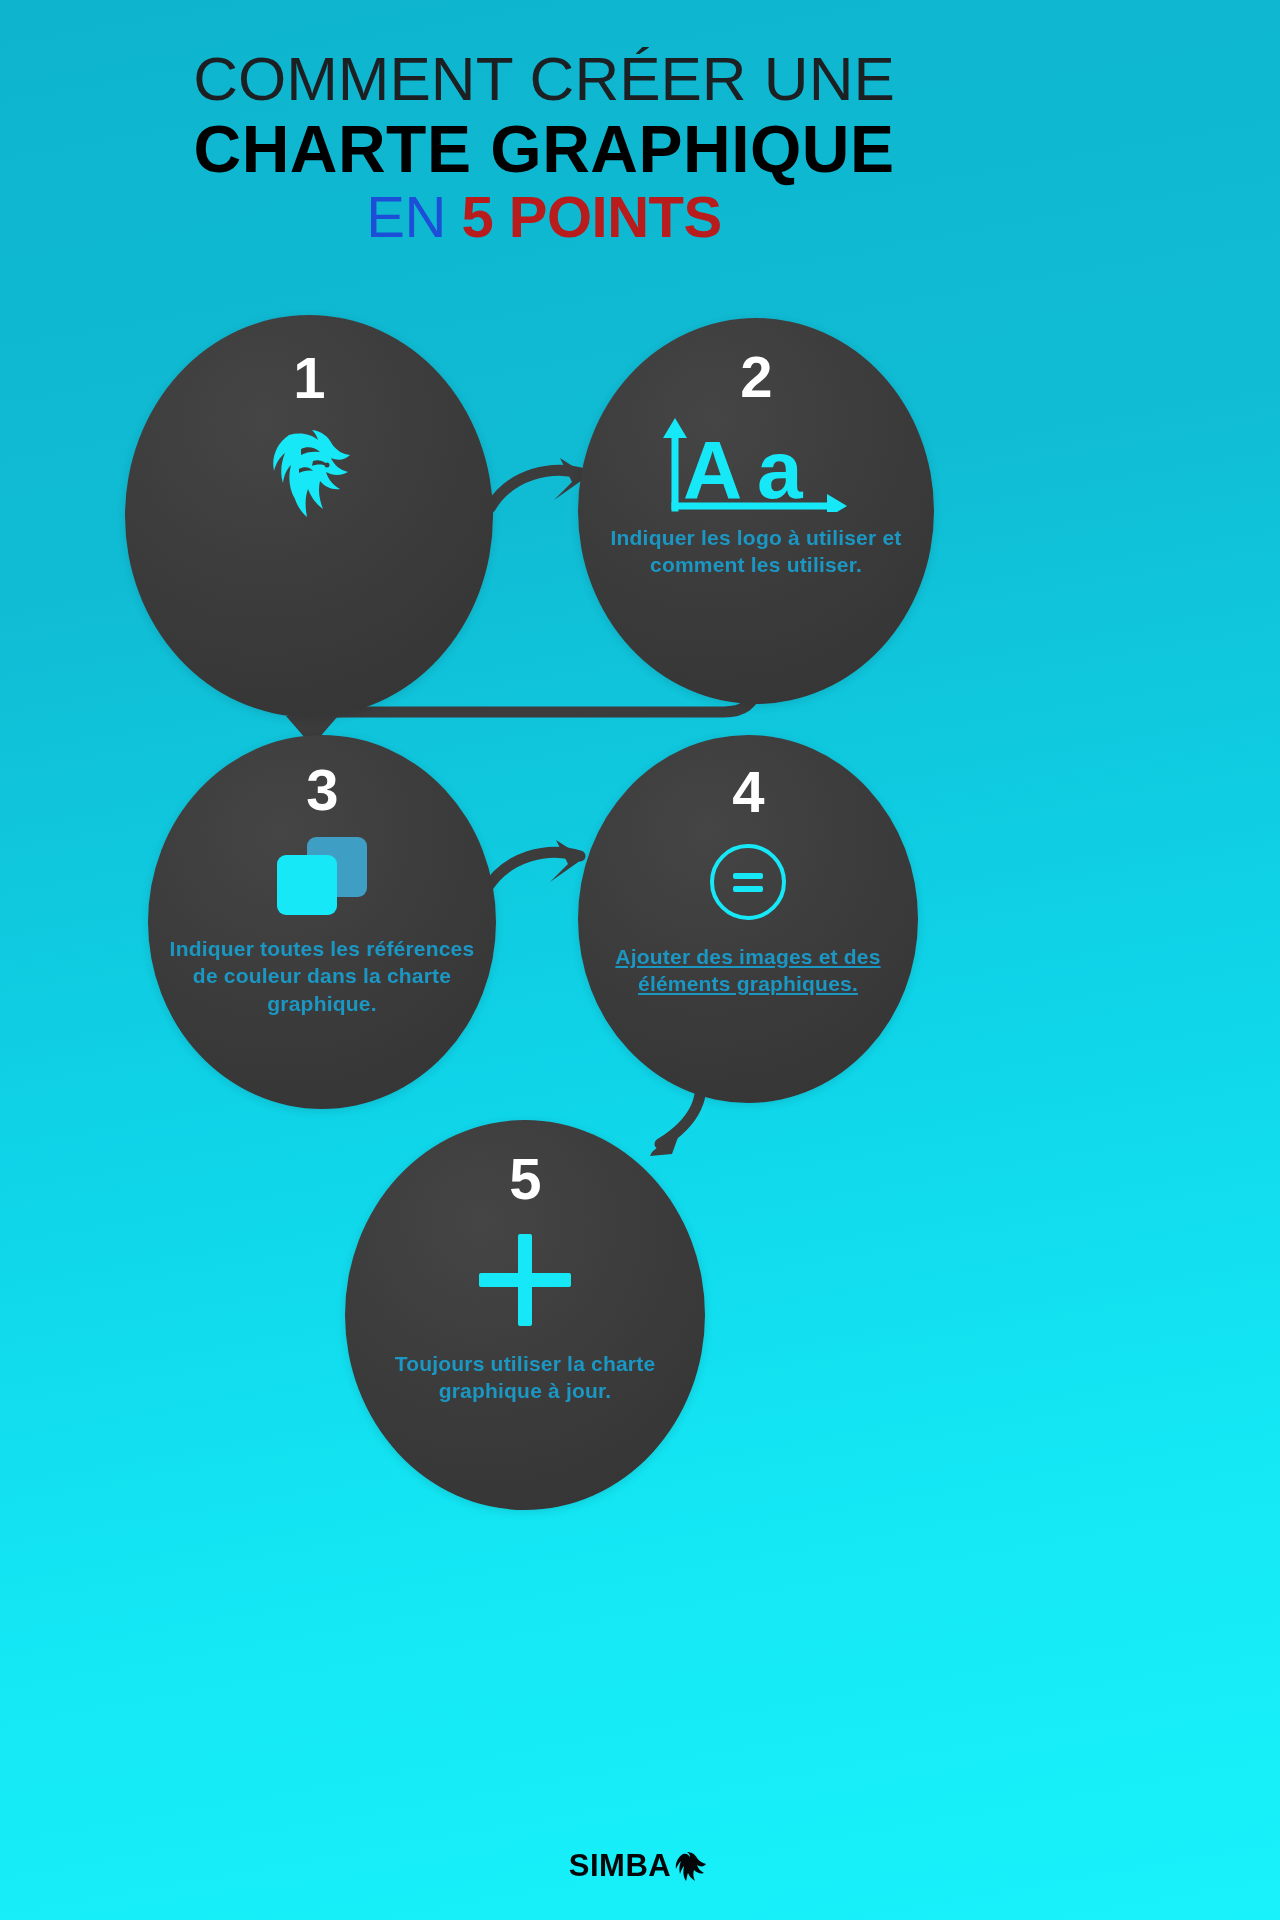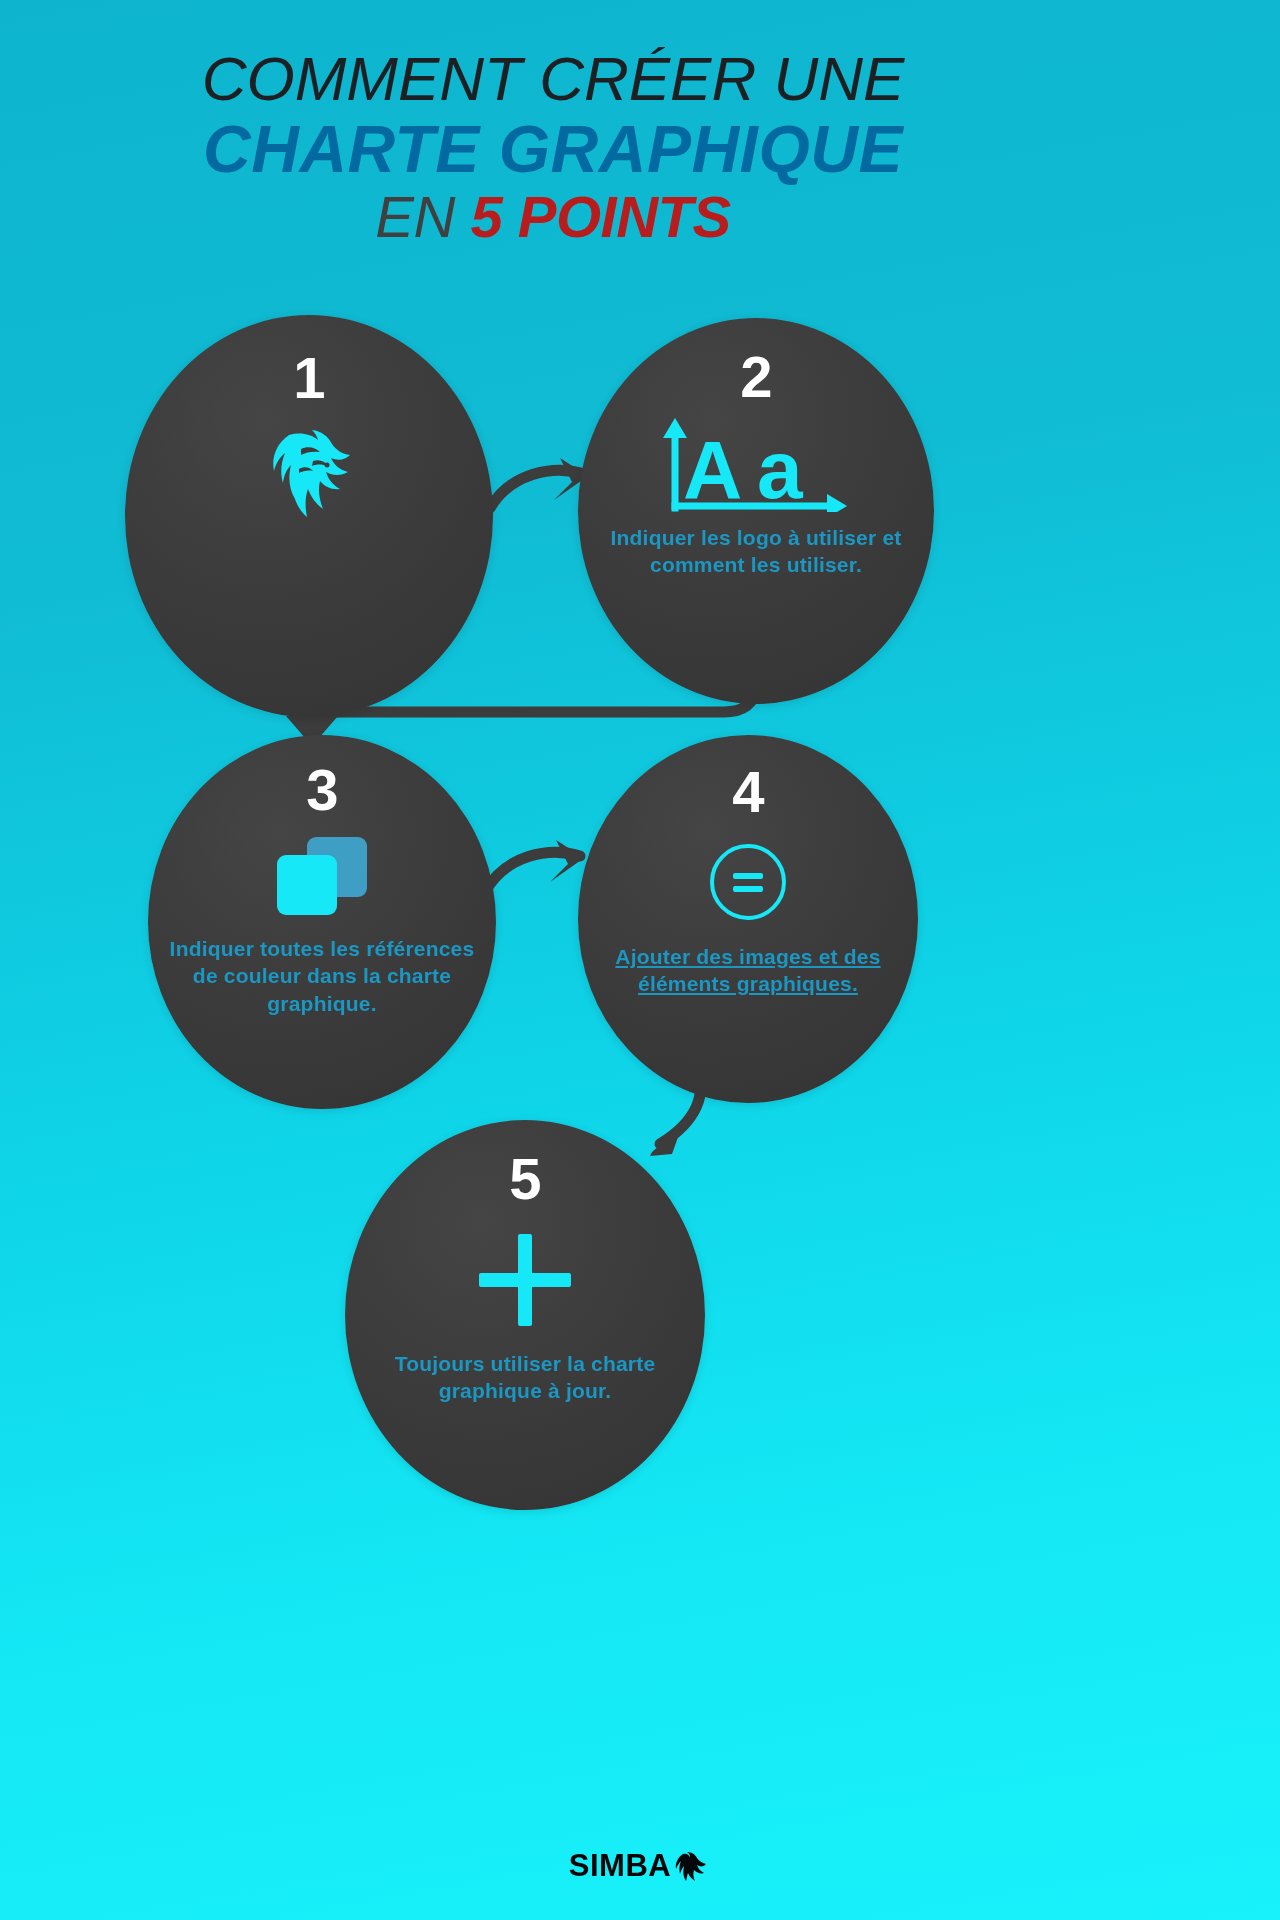--- a/index.html
+++ b/index.html
@@ -6,35 +6,34 @@
   body{
     width:1280px;height:1920px;
     font-family:"Liberation Sans", sans-serif;
     background:linear-gradient(170deg,#0eb4ce 0%,#10bcd4 28%,#0fd4e8 55%,#14e8f5 78%,#18f2fb 100%);
     overflow:hidden;
     position:relative;
   }
 
   
   .title-block{
-    position:absolute;top:48px;left:17px;width:1072px;text-align:center;
+    position:absolute;top:48px;left:8px;width:1072px;text-align:center;
     line-height:1.0;
-    font-style:italic;
   }
   .title-line{
     display:block;
     font-weight:700;
     letter-spacing:-0.5px;
     text-transform:uppercase;
     font-family:"Liberation Sans", sans-serif;
   }
   .t1{font-size:62px;color:#1c2023;font-weight:400;letter-spacing:0px;}
-  .t2{font-size:66px;color:#0369a1;font-weight:700;margin-top:6px;letter-spacing:0.5px;}
+  .t2{font-size:66px;color:#000000;font-weight:700;margin-top:6px;letter-spacing:0.5px;}
   .t3{font-size:58px;margin-top:6px;font-weight:700;}
-  .t3 .dark{color:#404040;font-weight:400;text-align:center;}
+  .t3 .dark{color:#1d4ed8;font-weight:400;text-align:center;}
   .t3 .light{color:#b91c1c;font-weight:700;}
 
   
   .circle{
     position:absolute;
     border-radius:50%;
     background:radial-gradient(circle at 38% 26%, #454545 0%, #3c3c3c 45%, #333333 100%);
     box-shadow:0 2px 10px rgba(0,0,0,.12);
     display:flex;flex-direction:column;align-items:center;
     overflow:hidden;

